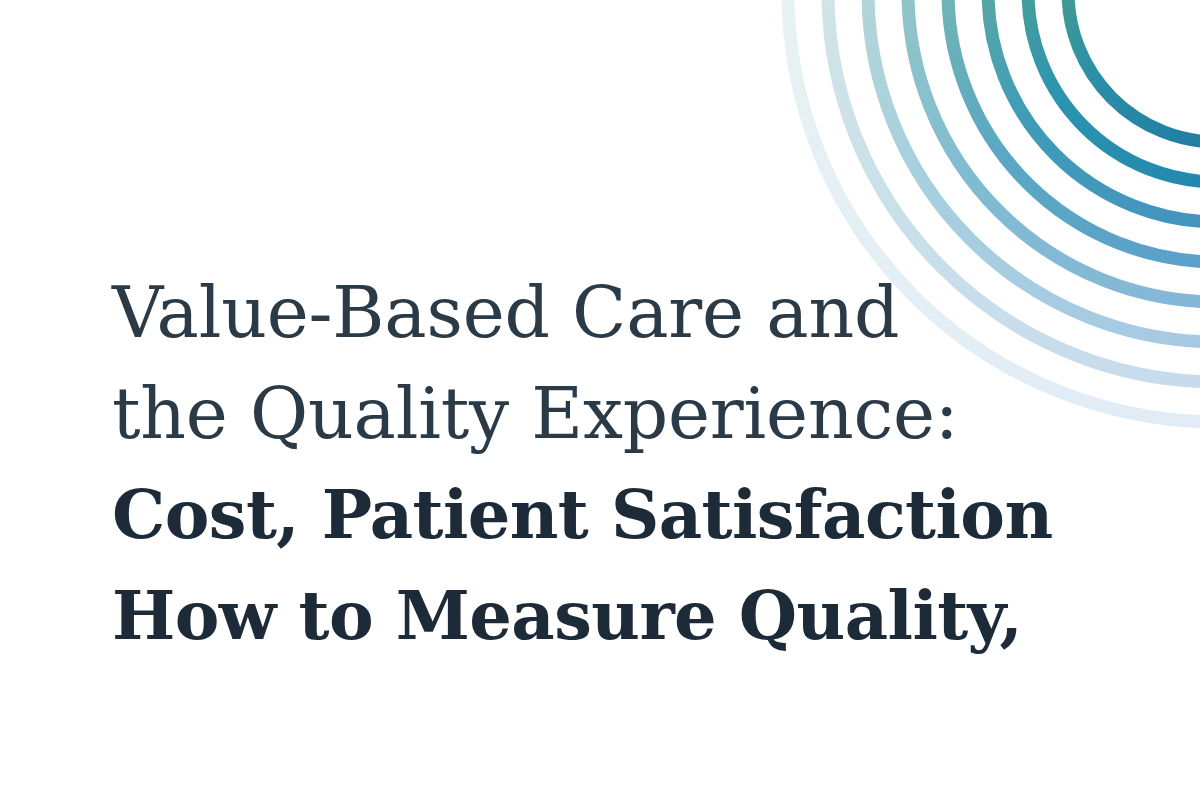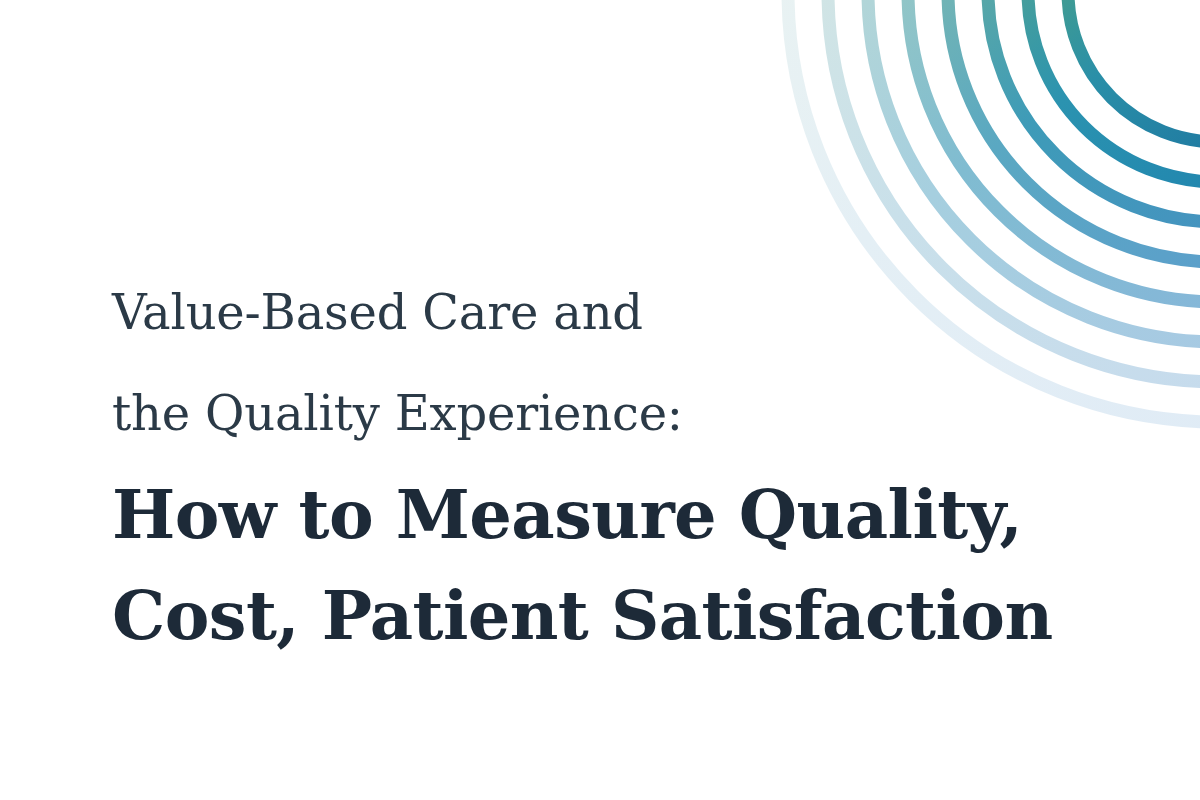--- a/index.html
+++ b/index.html
@@ -48,21 +48,21 @@
   .title-line {
     display: block;
     color: #222f3e;
     letter-spacing: -0.2px;
     white-space: nowrap;
   }
 
   .title-line.light {
     font-family: "DejaVu Serif", "Liberation Serif", serif;
     font-weight: 400;
-    font-size: 48px;
+    font-size: 71px;
     line-height: 101px;
     color: #2b3a47;
   }
 
   .title-line.heavy {
     font-family: "DejaVu Serif", "Liberation Serif", serif;
     font-weight: 700;
     font-size: 67px;
     line-height: 101px;
     color: #1d2a38;
@@ -132,17 +132,17 @@
         <circle cx="488" cy="-8" r="230" stroke="url(#g3)" stroke-width="13"></circle>
         <circle cx="488" cy="-8" r="190" stroke="url(#g2)" stroke-width="13"></circle>
         <circle cx="488" cy="-8" r="150" stroke="url(#g1)" stroke-width="13"></circle>
       </g>
     </svg>
   </div>
 
   <div id="title-block">
     <span class="title-line light">Value-Based Care and</span>
     <span class="title-line light">the Quality Experience:</span>
+    <span class="title-line heavy">Cost, Patient Satisfaction</span>
     <span class="title-line heavy">How to Measure Quality,</span>
-    <span class="title-line heavy">Cost, Patient Satisfaction</span>
   </div>
 
 </div>
 
 </body></html>

